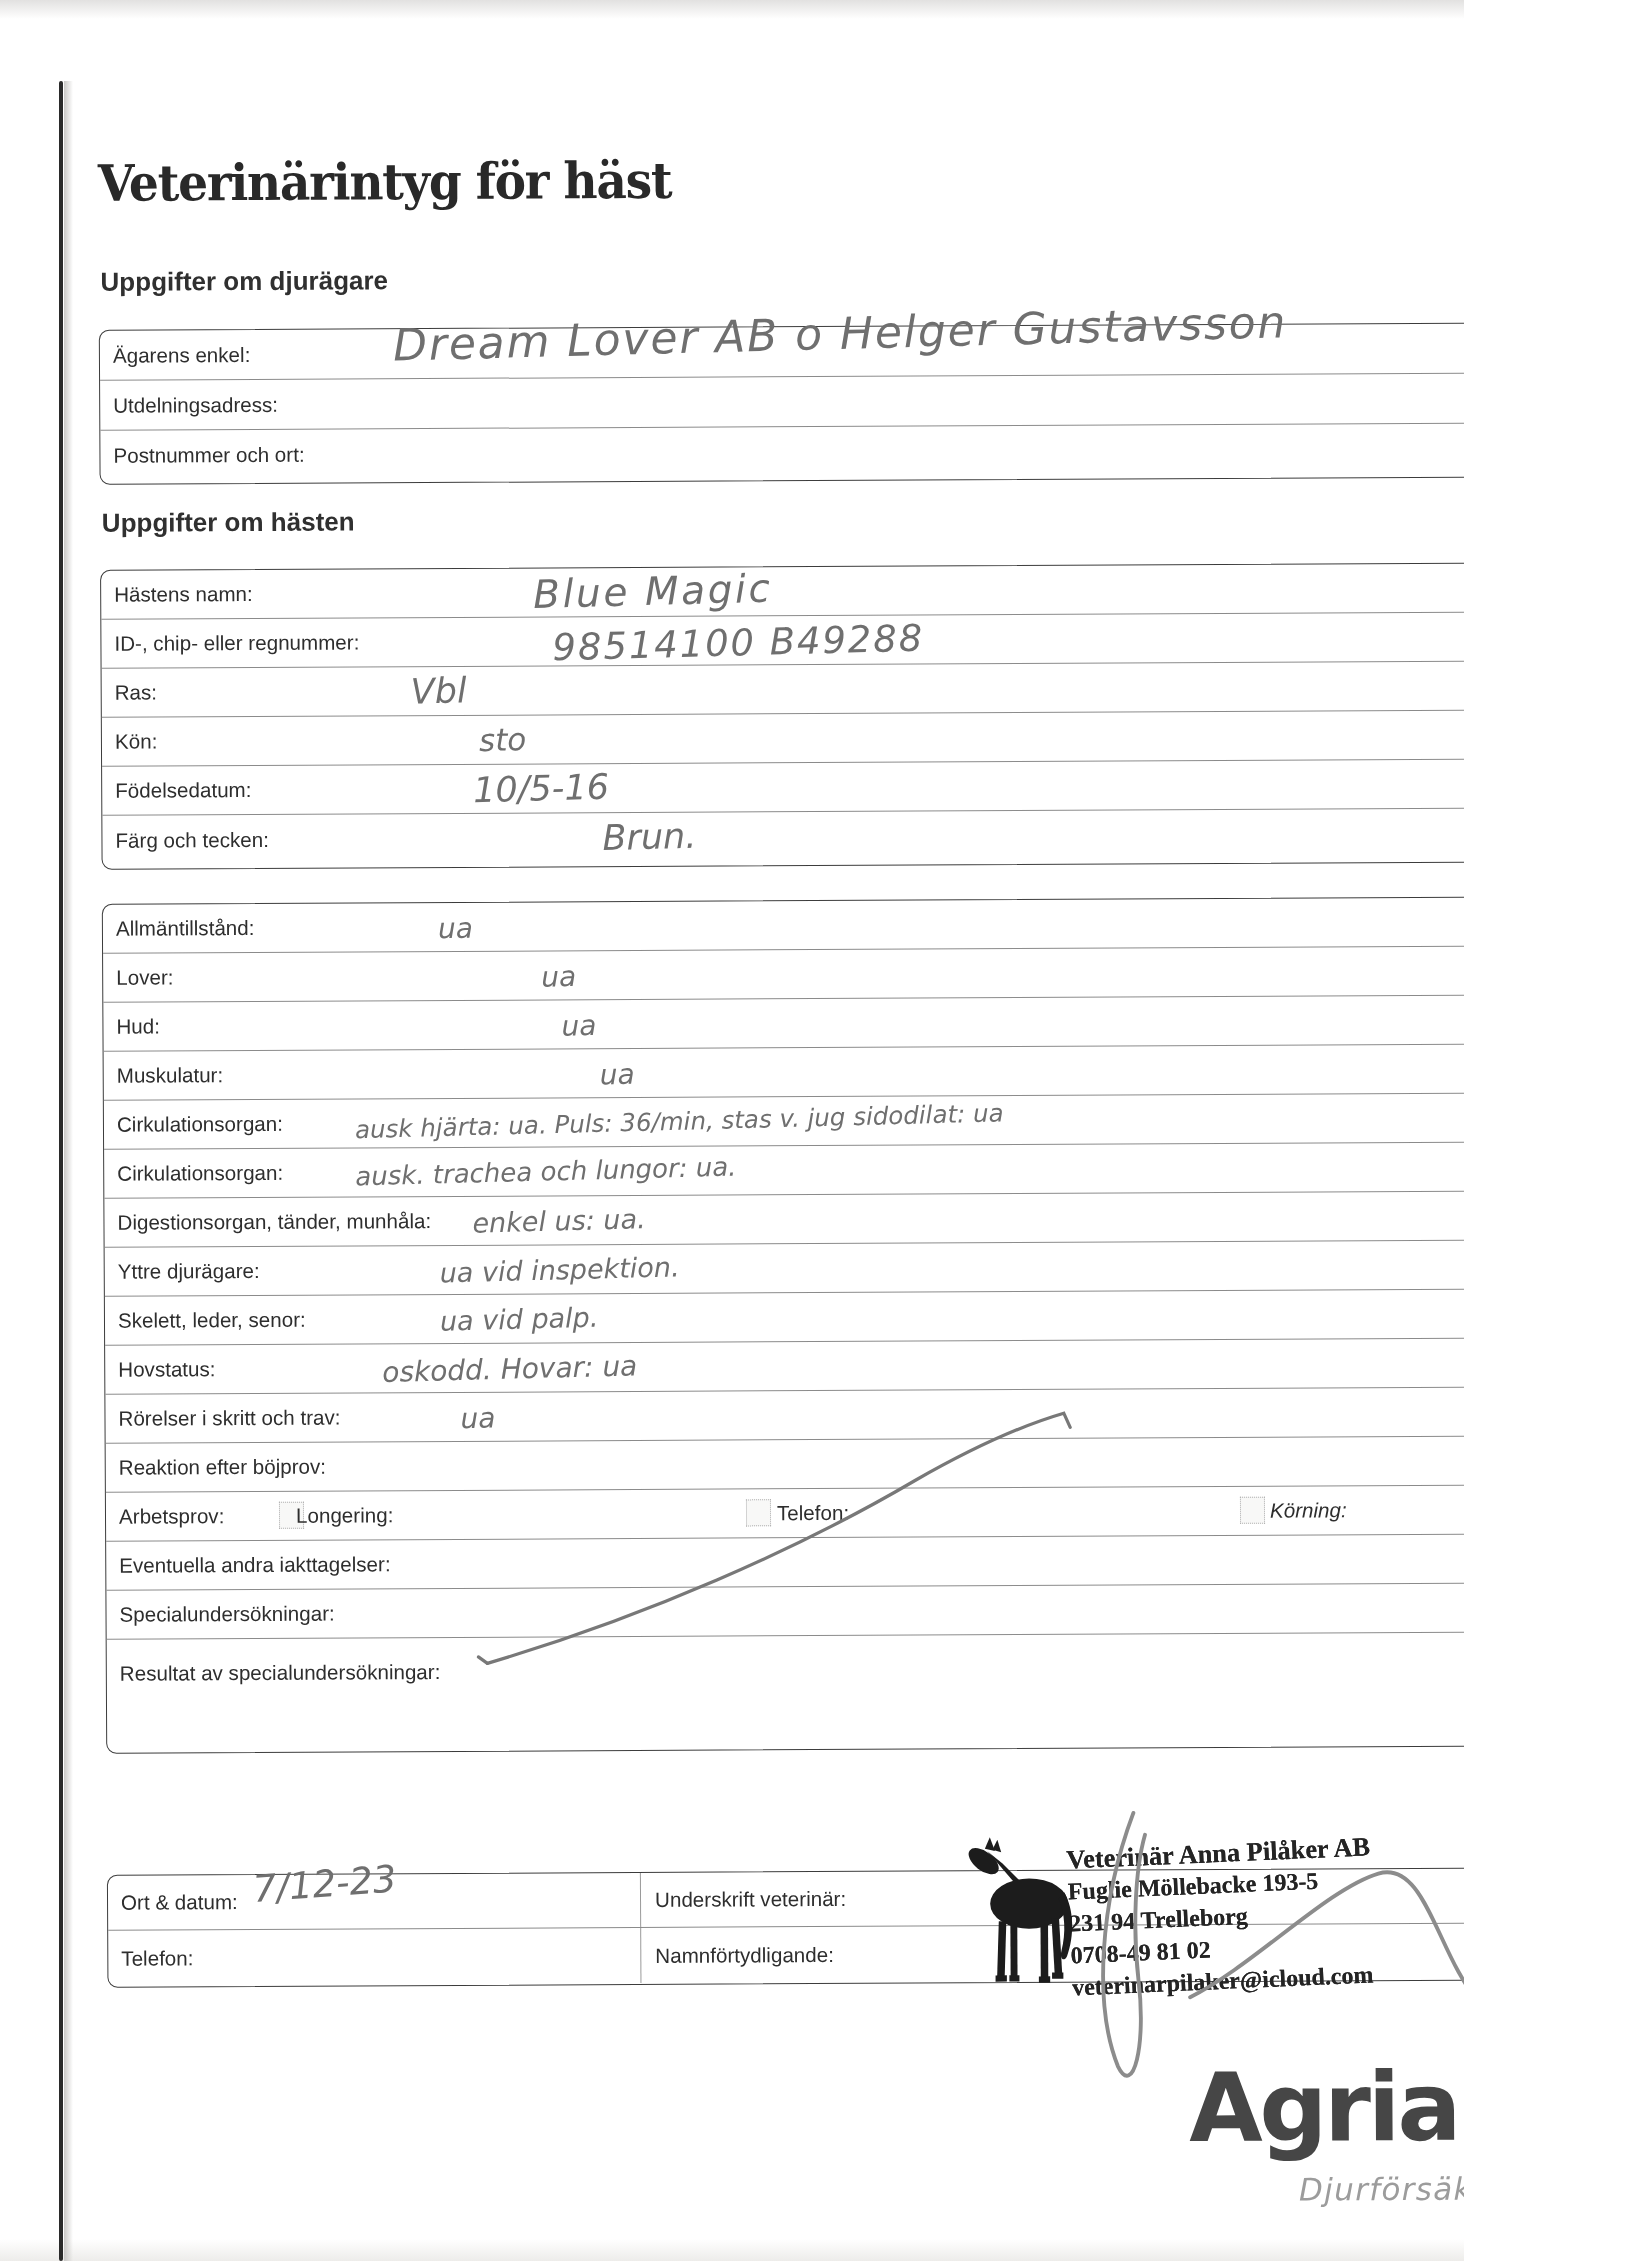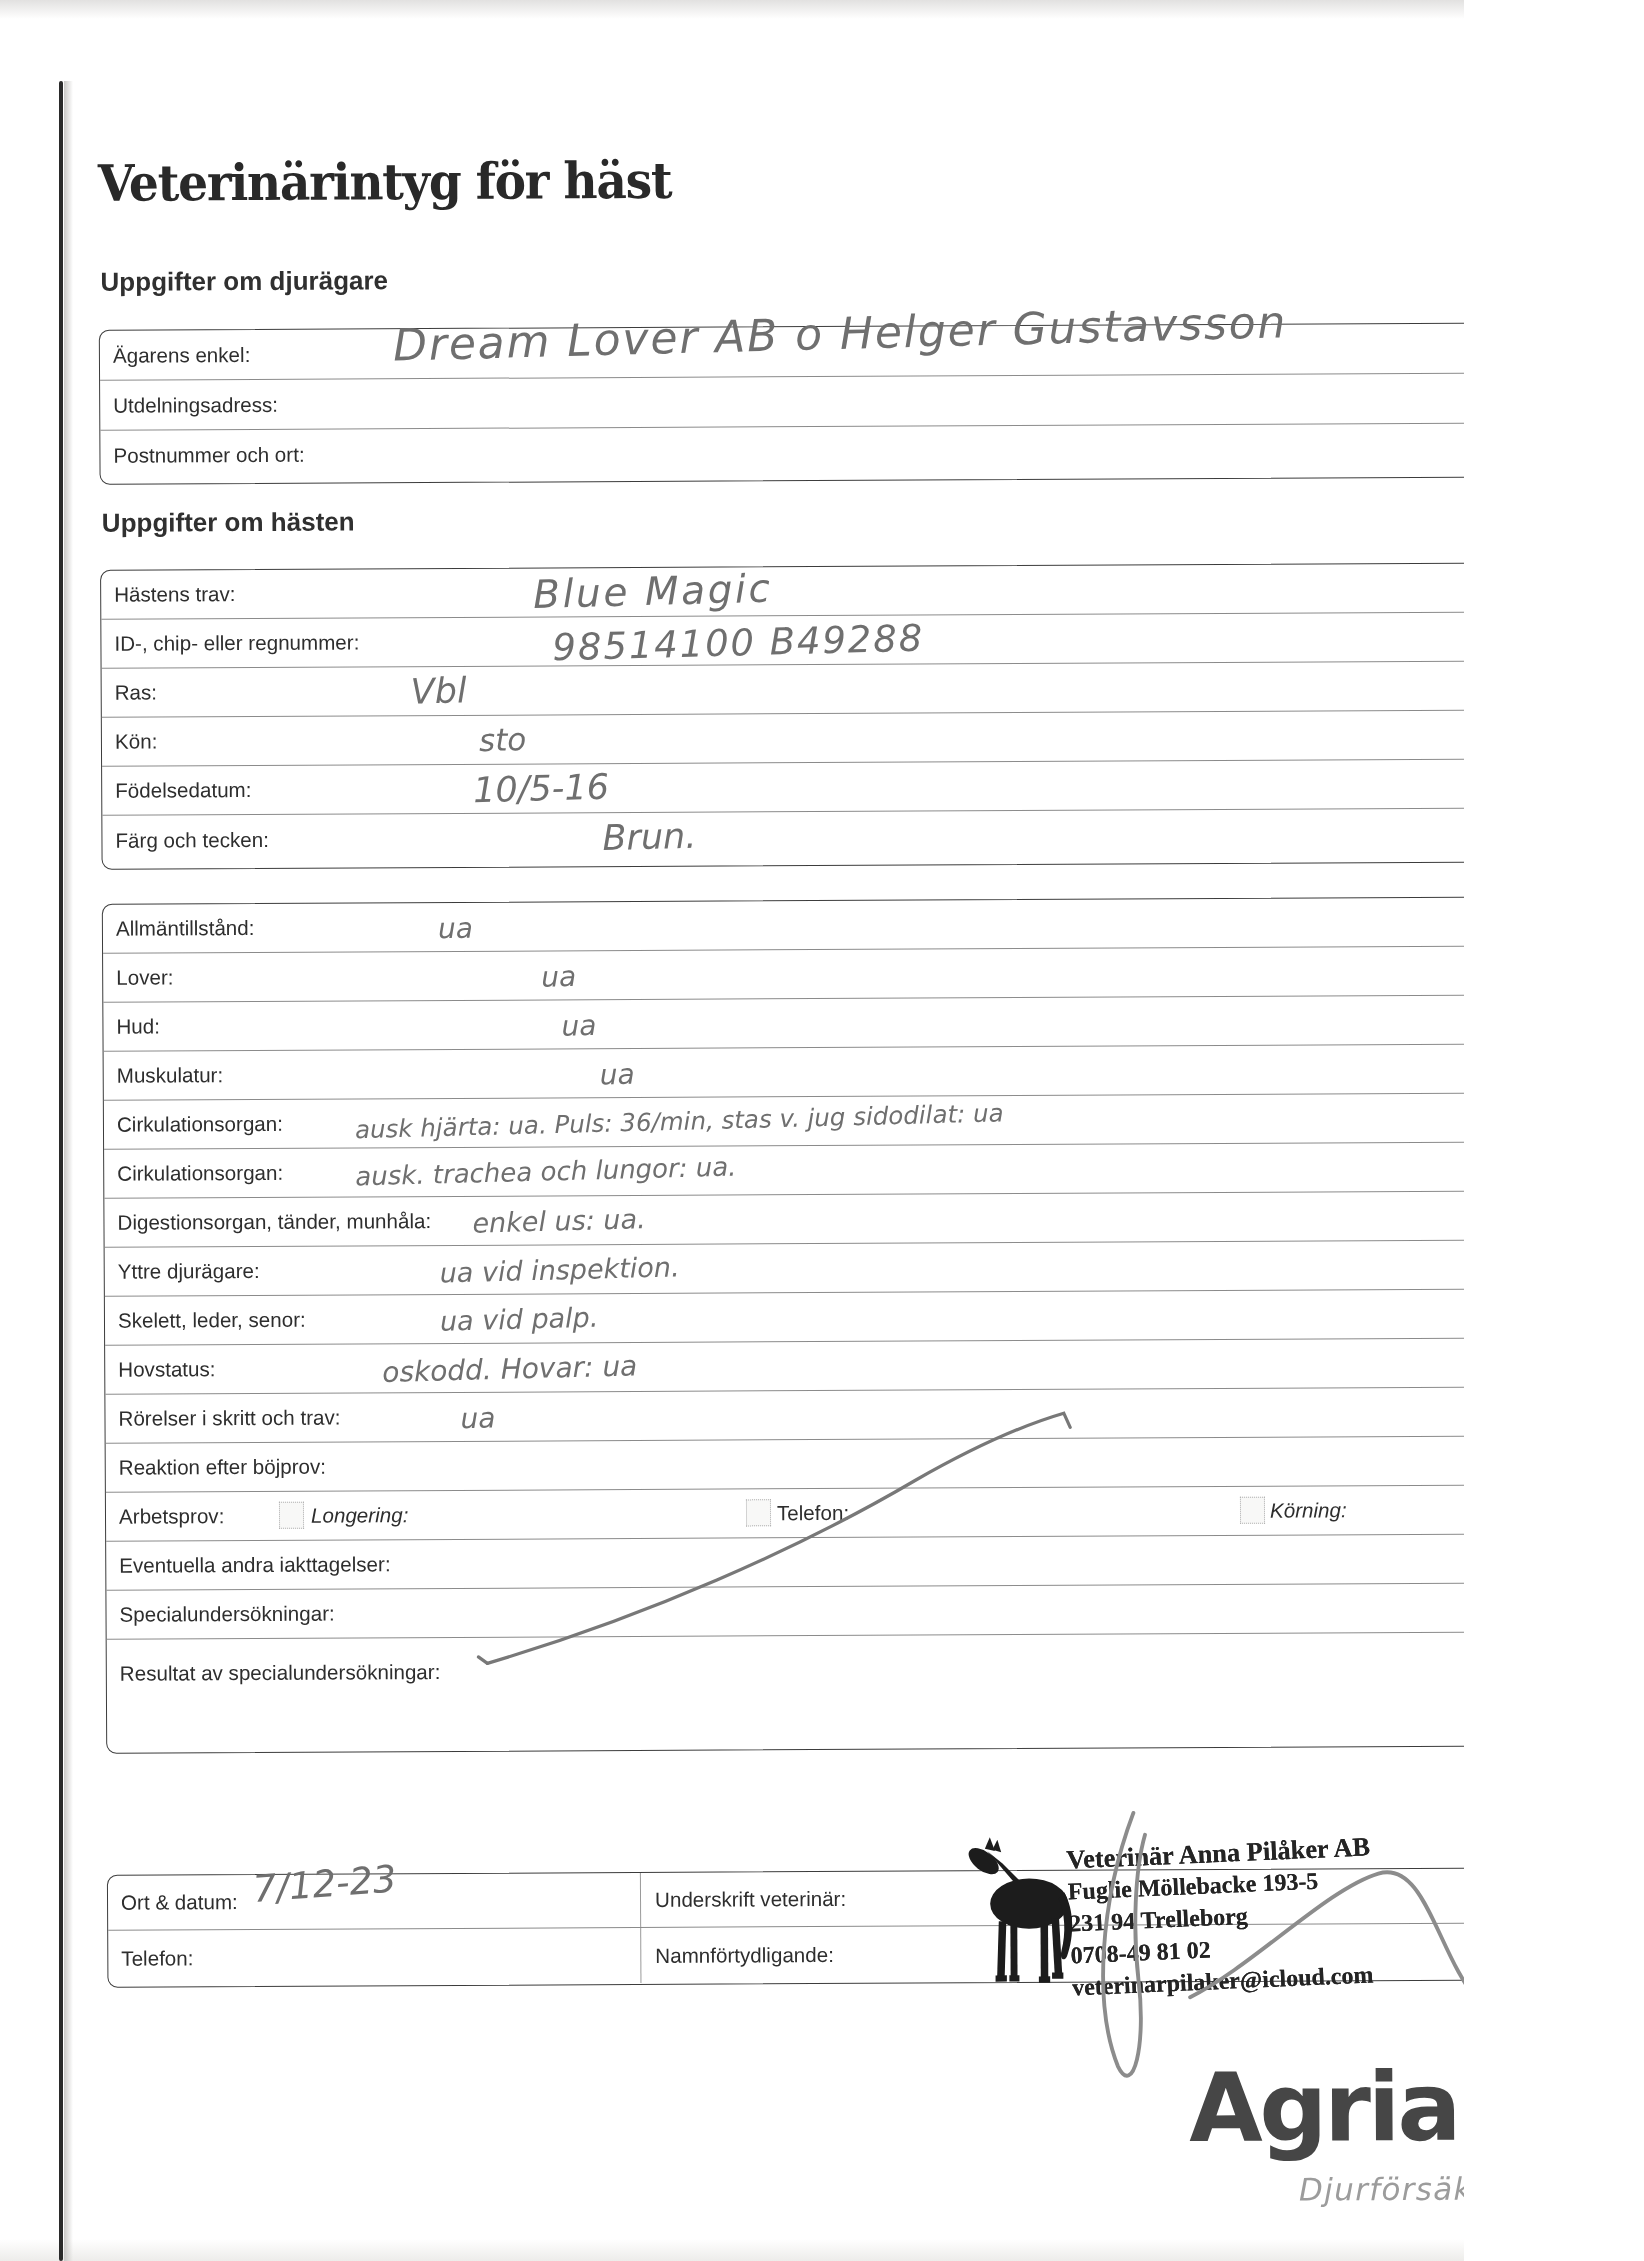--- a/index.html
+++ b/index.html
@@ -58,21 +58,21 @@
   .hw-e{top:9px;font-size:28px;}
   .r0 .hw{left:335px;} .r1 .hw{left:438px;} .r2 .hw{left:458px;} .r3 .hw{left:496px;}
   .r4 .hw{left:251px;font-size:24.5px;} .r5 .hw{left:251px;font-size:26px;}
   .r6 .hw{left:368px;font-size:27px;} .r7 .hw{left:335px;font-size:27px;}
   .r8 .hw{left:335px;font-size:27px;} .r9 .hw{left:277px;font-size:28px;}
   .r10 .hw{left:355px;}
 
   .cb{position:absolute;top:10.3px;width:24.5px;height:27px;border:1.3px dotted #adadad;
       background:#f8f8f7;box-sizing:border-box;}
   .cb-lbl{position:absolute;top:50%;transform:translateY(-50%);font-size:20.6px;color:#2e2e2e;}
-  .cb1{left:173px;} .cbl1{left:205px;font-style:italic;}
+  .cb1{left:173px;} .cbl1{left:190px;}
   .cb2{left:640px;} .cbl2{left:671px;}
   .cb3{left:1134px;} .cbl3{left:1164px;font-style:italic;}
 
   
   #footer-box{top:1871px;height:113px;}
   #footer-box .row{height:55px;}
   .v-div{position:absolute;left:532px;top:0;width:1.3px;height:100%;background:#9a9a9a;}
   .lbl-r{position:absolute;left:547px;top:50%;transform:translateY(-50%);
          font-size:20.6px;color:#2e2e2e;white-space:nowrap;}
   .hw-date{left:145px;top:-11.6px;font-size:37px;transform:rotate(-4deg);}
@@ -120,21 +120,21 @@
         <span class="lbl">Utdelningsadress:</span>
       </div>
       <div class="row">
         <span class="lbl">Postnummer och ort:</span>
       </div>
     </div>
 
     <div class="section-heading" style="top:504px;">Uppgifter om hästen</div>
     <div class="box" id="horse-box">
       <div class="row">
-        <span class="lbl">Hästens trav:</span>
+        <span class="lbl">Hästens namn:</span>
         <span class="hw hw-h0">Blue Magic</span>
       </div>
       <div class="row">
         <span class="lbl">ID-, chip- eller regnummer:</span>
         <span class="hw hw-h1">98514100 B49288</span>
       </div>
       <div class="row">
         <span class="lbl">Ras:</span>
         <span class="hw hw-h2">Vbl</span>
       </div>

